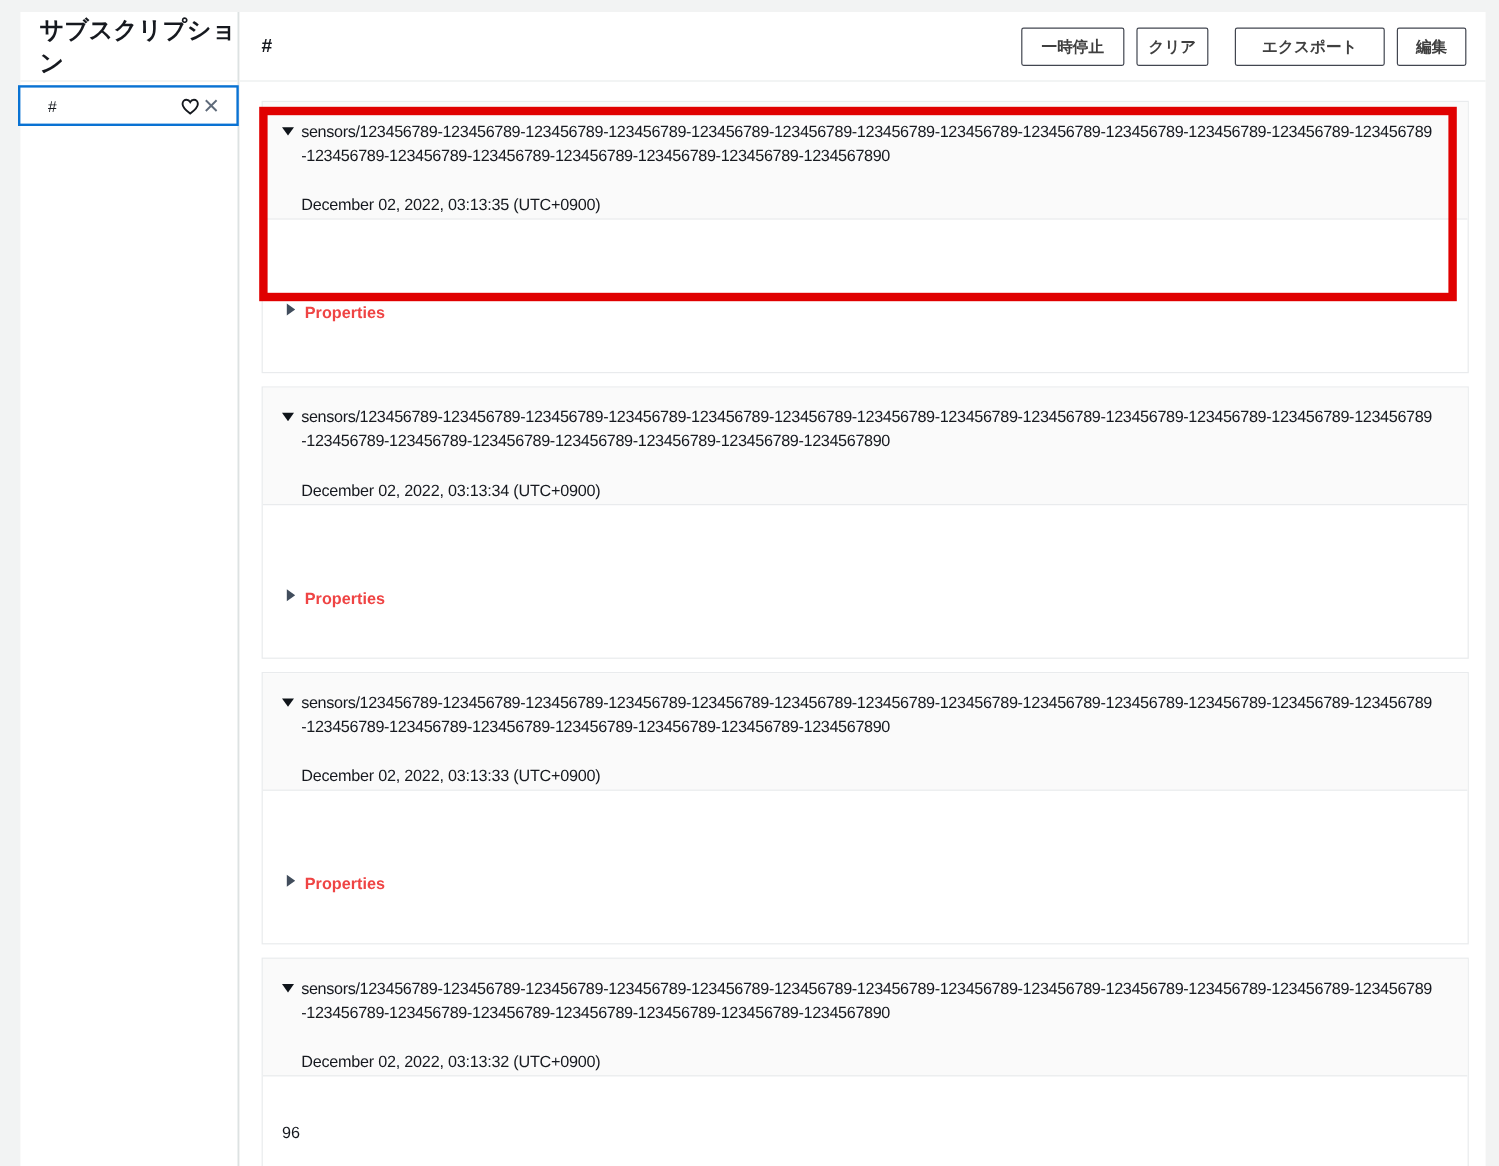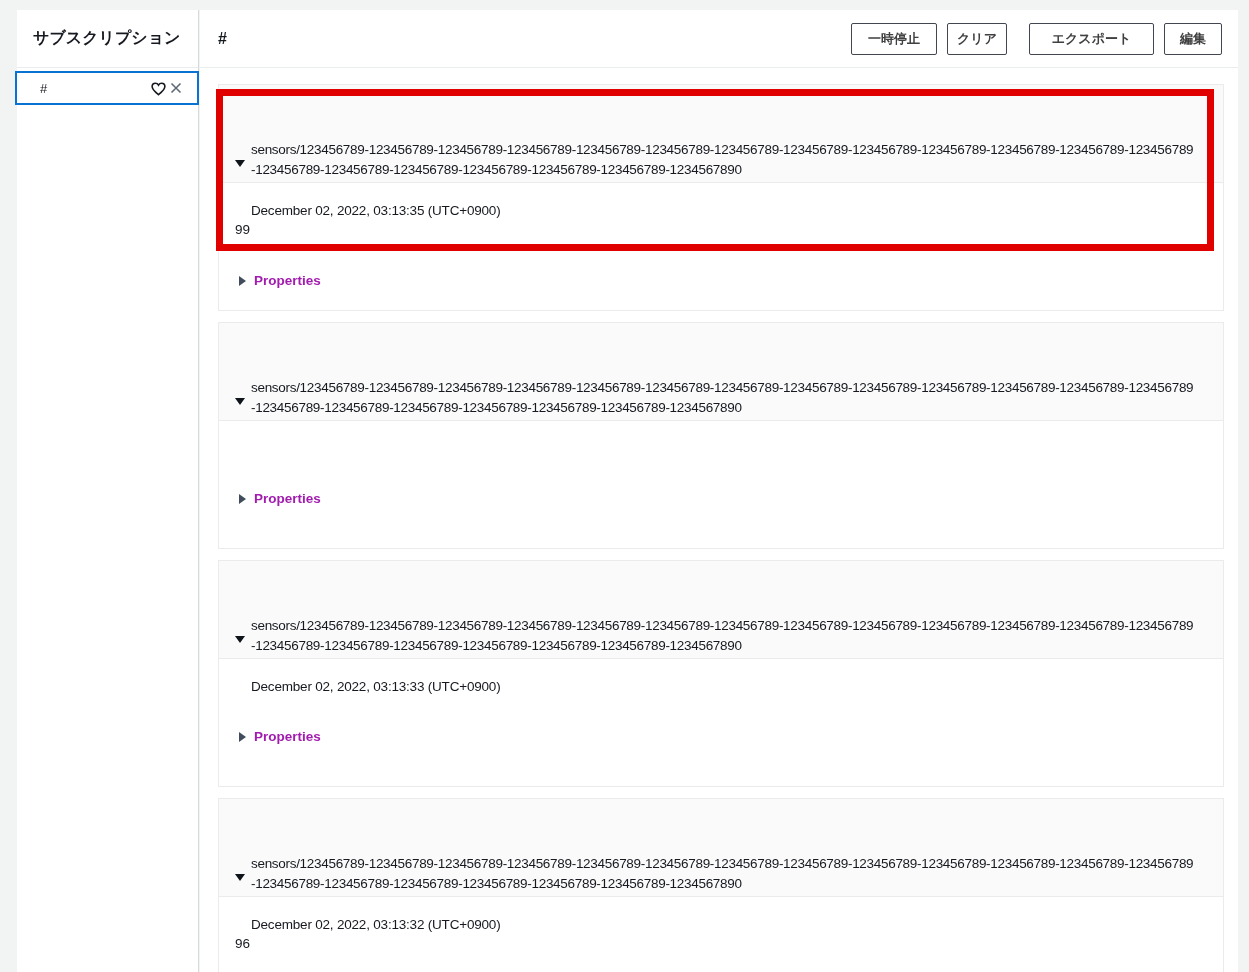--- a/index.html
+++ b/index.html
@@ -15,21 +15,21 @@
     position: absolute; left: 17px; top: 10px;
     width: 182px; height: 962px;
     background: #ffffff;
     border-right: 1px solid #d5dbdb;
   }
   .sidebar-header {
     height: 58px;
     border-bottom: 1px solid #eaeded;
     display: flex; align-items: center;
     padding-left: 16px;
-    font-size: 16px; font-weight: 700;
+    font-size: 20px; font-weight: 700;
   }
   .subscription-item {
     margin: 3px 0 0 -2px;
     width: 184px; height: 34px;
     border: 2px solid #0972d3;
     background: #ffffff;
     display: flex; align-items: center;
     padding: 0 12px 0 23px;
     cursor: pointer;
   }
@@ -72,21 +72,21 @@
     background: #ffffff;
     margin-bottom: 11px;
     overflow: hidden;
   }
   .message-card-header {
     background: #fafafa;
     border-bottom: 1px solid #e9ebed;
     padding: 15px 16px 13px 16px;
     height: 98px;
   }
-  .topic-row { display: flex; align-items: center; cursor: pointer; margin-top: 40px; }
+  .topic-row { display: flex; align-items: flex-start; cursor: pointer; }
   .caret-down {
     width: 0; height: 0; flex: none;
     border-left: 5px solid transparent;
     border-right: 5px solid transparent;
     border-top: 7px solid #0f141a;
     margin: 6px 6px 0 0;
   }
   .topic-text {
     font-size: 13.5px; line-height: 20px;
     letter-spacing: -0.3px;
@@ -95,23 +95,23 @@
   }
   .timestamp {
     margin: 21px 0 0 16px;
     font-size: 13.5px; line-height: 20px;
     letter-spacing: -0.2px;
   }
   .message-card-body { padding: 37px 16px 0 16px; }
   .payload { font-size: 13.5px; line-height: 20px; }
   .properties-row {
     margin: 33px 0 0 4px;
-    display: flex; align-items: center;
+    display: flex; align-items: flex-start;
     cursor: pointer;
-    color: #a21caf; font-size: 13.5px; font-weight: 700;
+    color: #ef4444; font-size: 13.5px; font-weight: 700;
   }
   .caret-right {
     width: 0; height: 0; flex: none;
     border-top: 5px solid transparent;
     border-bottom: 5px solid transparent;
     border-left: 7px solid #414d5c;
     margin-right: 8px;
   }
   
   .highlight-box {
@@ -157,34 +157,34 @@
 
     <div class="message-card">
       <div class="message-card-header">
         <div class="topic-row">
           <span class="caret-down"></span>
           <span class="topic-text">sensors/123456789-123456789-123456789-123456789-123456789-123456789-123456789-123456789-123456789-123456789-123456789-123456789-123456789-123456789-123456789-123456789-123456789-123456789-123456789-1234567890</span>
         </div>
         <div class="timestamp">December 02, 2022, 03:13:35 (UTC+0900)</div>
       </div>
       <div class="message-card-body">
-        <div class="payload">99</div>
         <div class="properties-row">
           <span class="caret-right"></span>
           <span>Properties</span>
         </div>
       </div>
     </div>
 
     <div class="message-card">
       <div class="message-card-header">
         <div class="topic-row">
           <span class="caret-down"></span>
           <span class="topic-text">sensors/123456789-123456789-123456789-123456789-123456789-123456789-123456789-123456789-123456789-123456789-123456789-123456789-123456789-123456789-123456789-123456789-123456789-123456789-123456789-1234567890</span>
         </div>
+        <div class="timestamp">December 02, 2022, 03:13:34 (UTC+0900)</div>
       </div>
       <div class="message-card-body">
         <div class="properties-row">
           <span class="caret-right"></span>
           <span>Properties</span>
         </div>
       </div>
     </div>
 
     <div class="message-card">

